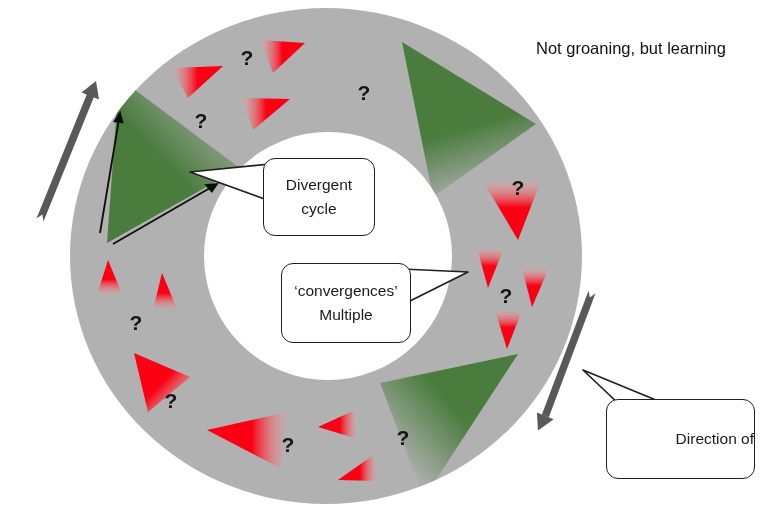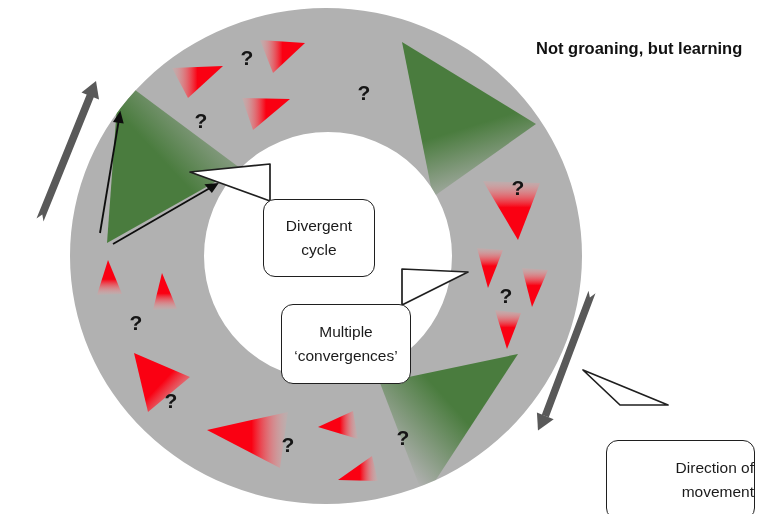--- a/index.html
+++ b/index.html
@@ -9,21 +9,21 @@
   }
   #diagram-svg{position:absolute;left:0;top:0;}
   .qmark{
     position:absolute;transform:translate(-50%,-50%);
     font-weight:bold;font-size:21px;color:#151515;line-height:1;
     font-family:"Liberation Sans",sans-serif;
   }
   .callout{
     position:absolute;background:#fff;border:1.7px solid #1f1f1f;
     border-radius:12px;display:flex;flex-direction:column;justify-content:center;
-    text-align:center;color:#1a1a1a;font-size:15.5px;line-height:24px;margin-top:41px;
+    text-align:center;color:#1a1a1a;font-size:15.5px;line-height:24px;
   }
   .callout div{white-space:nowrap;}
   .free-label{
     position:absolute;color:#111;font-size:16.5px;white-space:nowrap;
   }
 </style>
 </head>
 <body>
 
 <div id="slide">
@@ -117,40 +117,39 @@
       <polygon points="538,430.5 553.7,419.2 536.9,412.4"></polygon>
     </g>
 
     <g fill="#ffffff" stroke="#1f1f1f" stroke-width="1.7" stroke-linejoin="round">
       <polygon points="190,172 270,164 270,201"></polygon>
       <polygon points="468,272 402,269 402,305"></polygon>
       <polygon points="583,370 620,405 668,405"></polygon>
     </g>
   </svg>
 
-  <div class="free-label" style="left:536px;top:39px;font-weight:bold;">Not groaning, but learning</div>
+  <div class="free-label" style="left:536px;top:39px;">Not groaning, but learning</div>
 
   <span class="qmark" style="left:247px;top:57px;">?</span>
   <span class="qmark" style="left:201px;top:120px;">?</span>
   <span class="qmark" style="left:364px;top:92px;">?</span>
   <span class="qmark" style="left:518px;top:187px;">?</span>
   <span class="qmark" style="left:506px;top:295px;">?</span>
   <span class="qmark" style="left:136px;top:322px;">?</span>
   <span class="qmark" style="left:171px;top:400px;">?</span>
   <span class="qmark" style="left:288px;top:444px;">?</span>
   <span class="qmark" style="left:403px;top:437px;">?</span>
 
   <div class="callout" style="left:263px;top:158px;width:110px;height:76px;">
     <div>Divergent</div>
     <div>cycle</div>
   </div>
 
   <div class="callout" style="left:281px;top:263px;width:128px;height:78px;">
+    <div>‘convergences’</div>
     <div>Multiple</div>
-    <div>‘convergences’</div>
   </div>
 
   <div class="callout" style="left:606px;top:399px;width:147px;height:78px;text-align:right;">
     <div>Direction of</div>
-    <div>movement</div>
   </div>
 
 </div>
 
 </body></html>

